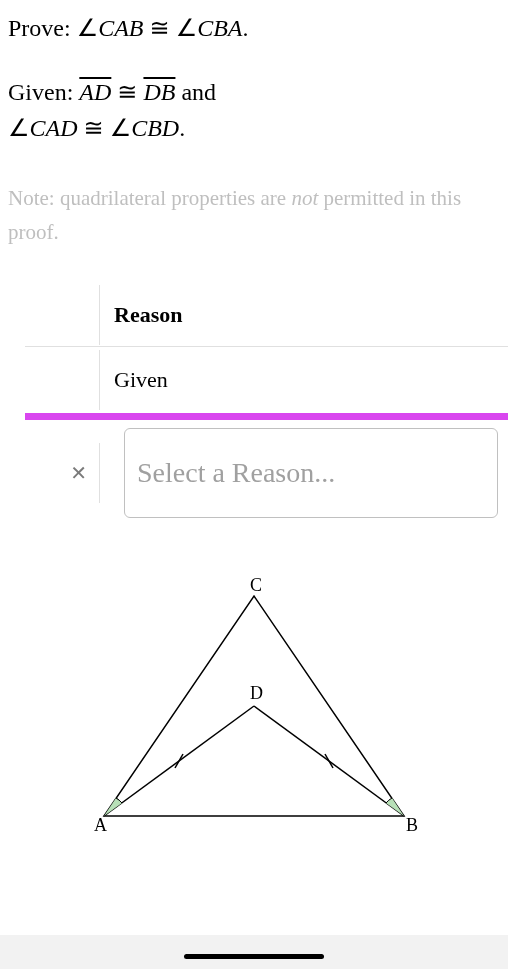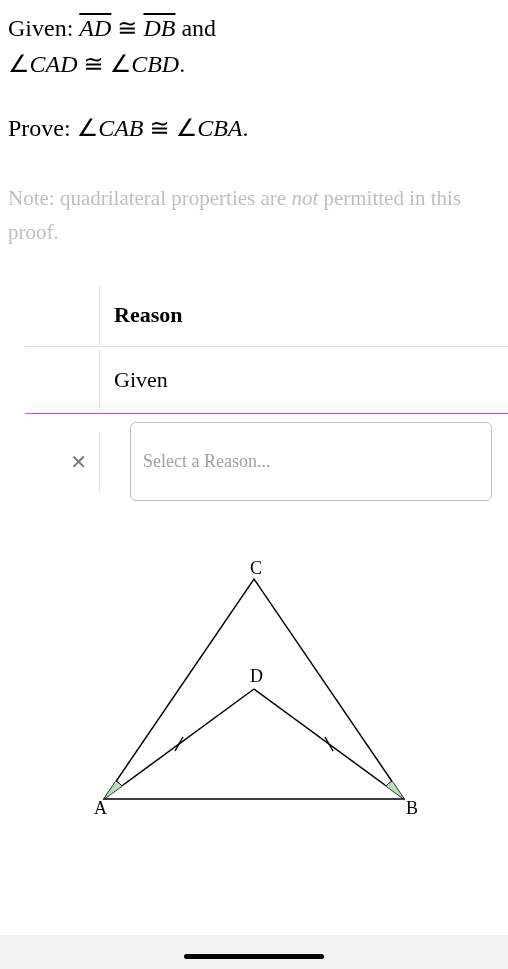--- a/index.html
+++ b/index.html
@@ -74,43 +74,43 @@
       border-bottom: 1px solid #e0e0e0;
       justify-content: space-between;
     }
     .header-row .col2 {
       font-weight: bold;
       font-family: Georgia, serif;
       font-size: 22px;
       padding: 18px 14px;
     }
     .body-row {
-      border-bottom: 1px solid #d946ef;
+      border-bottom: 7px solid #d946ef;
     }
     .body-row .col2 {
       font-size: 22px;
       padding: 20px 14px;
     }
     .input-row .col1 {
       border-right: 1px solid #e0e0e0;
     }
     .close-x {
       color: #7a7a7a;
       font-size: 20px;
       font-weight: normal;
     }
     .select-box {
       width: 100%;
       border: 1px solid #c0c0c0;
       border-radius: 6px;
       padding: 28px 12px;
-      font-size: 18px;
+      font-size: 28px;
       color: #a0a0a0;
       font-family: Georgia, serif;
-      margin: 8px 16px;
+      margin: 8px 10px;
     }
     .diagram {
       margin-top: 50px;
       display: flex;
       justify-content: center;
     }
     .home-indicator {
       position: absolute;
       bottom: 10px;
       left: 50%;
@@ -127,37 +127,37 @@
       right: 0;
       height: 34px;
       background: #f2f2f2;
     }
   </style>
 </head>
 <body>
 
 <div class="content">
   <div class="statement">
+    <span>Prove:</span>
+    <span class="angle">∠</span><span class="math-italic">CAB</span>
+    <span class="congruent"> ≅ </span>
+    <span class="angle">∠</span><span class="math-italic">CBA</span><span>.</span>
+  </div>
+
+  <div class="statement">
     <span>Given:</span>
     <span class="overline">AD</span>
     <span class="congruent"> ≅ </span>
     <span class="overline">DB</span>
     <span> <span>and</span></span><br>
     <span class="angle">∠</span><span class="math-italic">CAD</span>
     <span class="congruent"> ≅ </span>
     <span class="angle">∠</span><span class="math-italic">CBD</span><span>.</span>
   </div>
 
-  <div class="statement">
-    <span>Prove:</span>
-    <span class="angle">∠</span><span class="math-italic">CAB</span>
-    <span class="congruent"> ≅ </span>
-    <span class="angle">∠</span><span class="math-italic">CBA</span><span>.</span>
-  </div>
-
   <div class="note">
     <span>Note: quadrilateral properties are </span><em>not</em><span> permitted in this proof.</span>
   </div>
 </div>
 
 <div class="table-area">
   <div class="table-row header-row">
     <div class="col1"></div>
     <div class="col2">Reason</div>
   </div>

